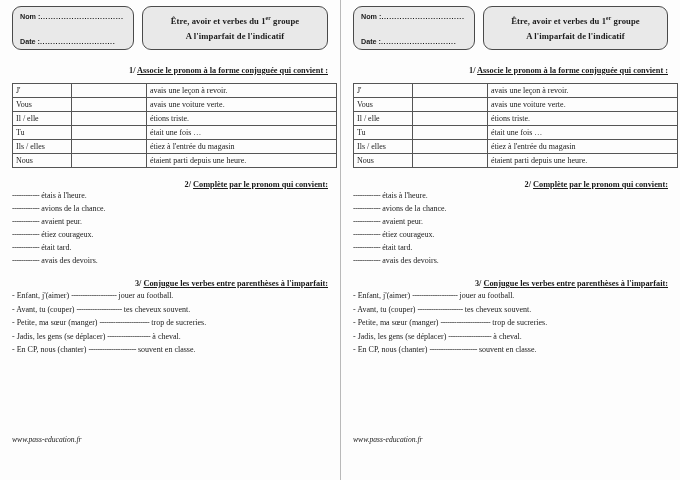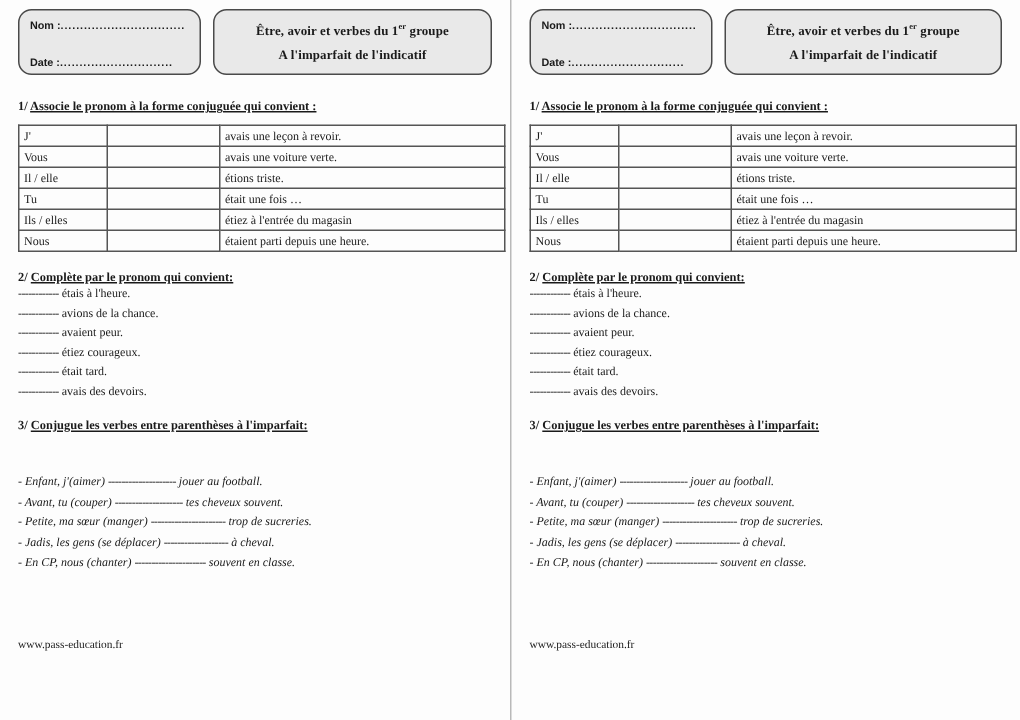--- a/index.html
+++ b/index.html
@@ -82,20 +82,21 @@
     font-size: 5.6px;
     vertical-align: super;
   }
 
   
   .exercise { margin-top: 12px; }
   .ex-heading {
     font-size: 8.3px;
     font-weight: bold;
     white-space: nowrap;
+    text-align: right;
   }
   .ex-heading .num { text-decoration: none; }
   .ex-heading .ul { text-decoration: underline; }
 
   
   table.match-table {
     margin-top: 8px;
     border-collapse: collapse;
     width: 303px;
     table-layout: fixed;
@@ -119,33 +120,34 @@
   .fill-row {
     font-size: 8px;
     line-height: 13px;
     white-space: nowrap;
   }
   .blank {
     font-family: "Liberation Serif", "DejaVu Serif", serif;
     letter-spacing: -0.4px;
   }
 
-  .conj-list { margin-top: 26px; font-style: italic; }
+  .conj-list { margin-top: 1px; }
   .conj-row {
     font-size: 8px;
     line-height: 13.5px;
     white-space: nowrap;
   }
 
   
   .footer {
     position: absolute;
     left: 12px;
-    bottom: 46px;
+    bottom: 36px;
     font-size: 7.6px;
+    font-style: italic;
   }
 </style>
 </head>
 <body>
 
 <div class="sheet-wrap">
 
   <div class="page left-page">
 
     <div class="header-row">

